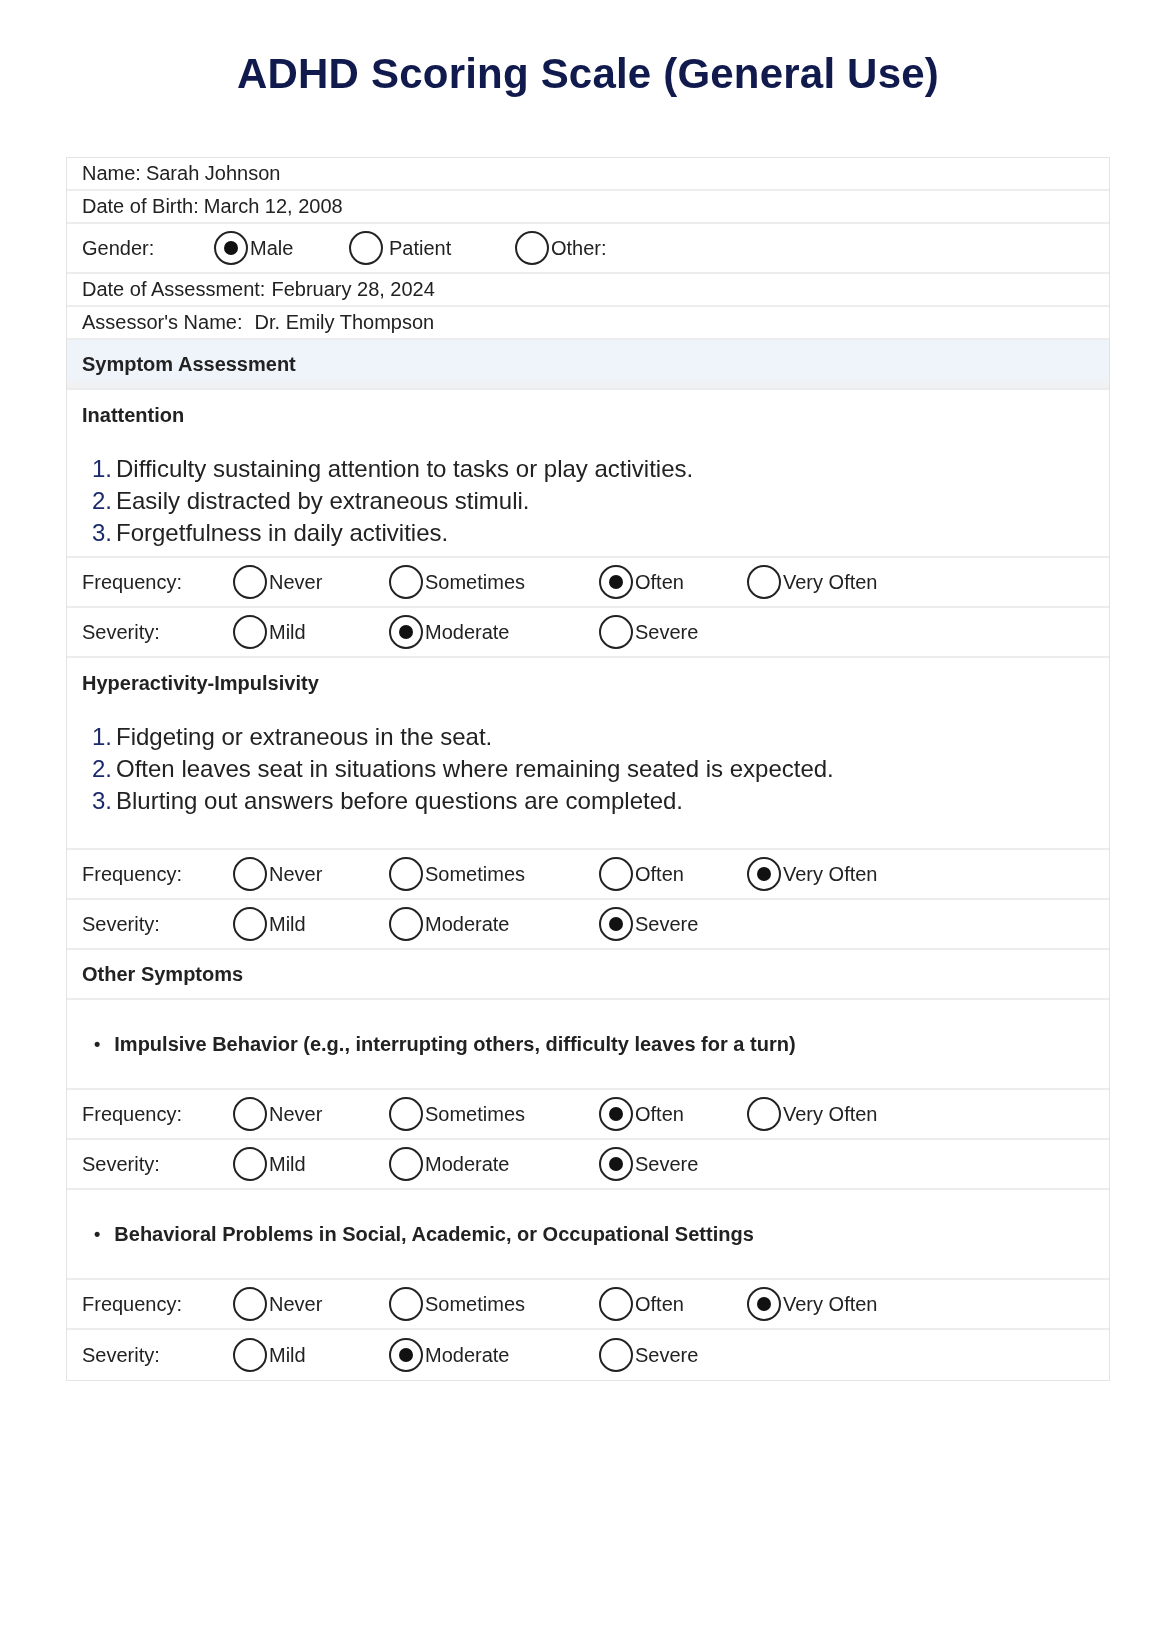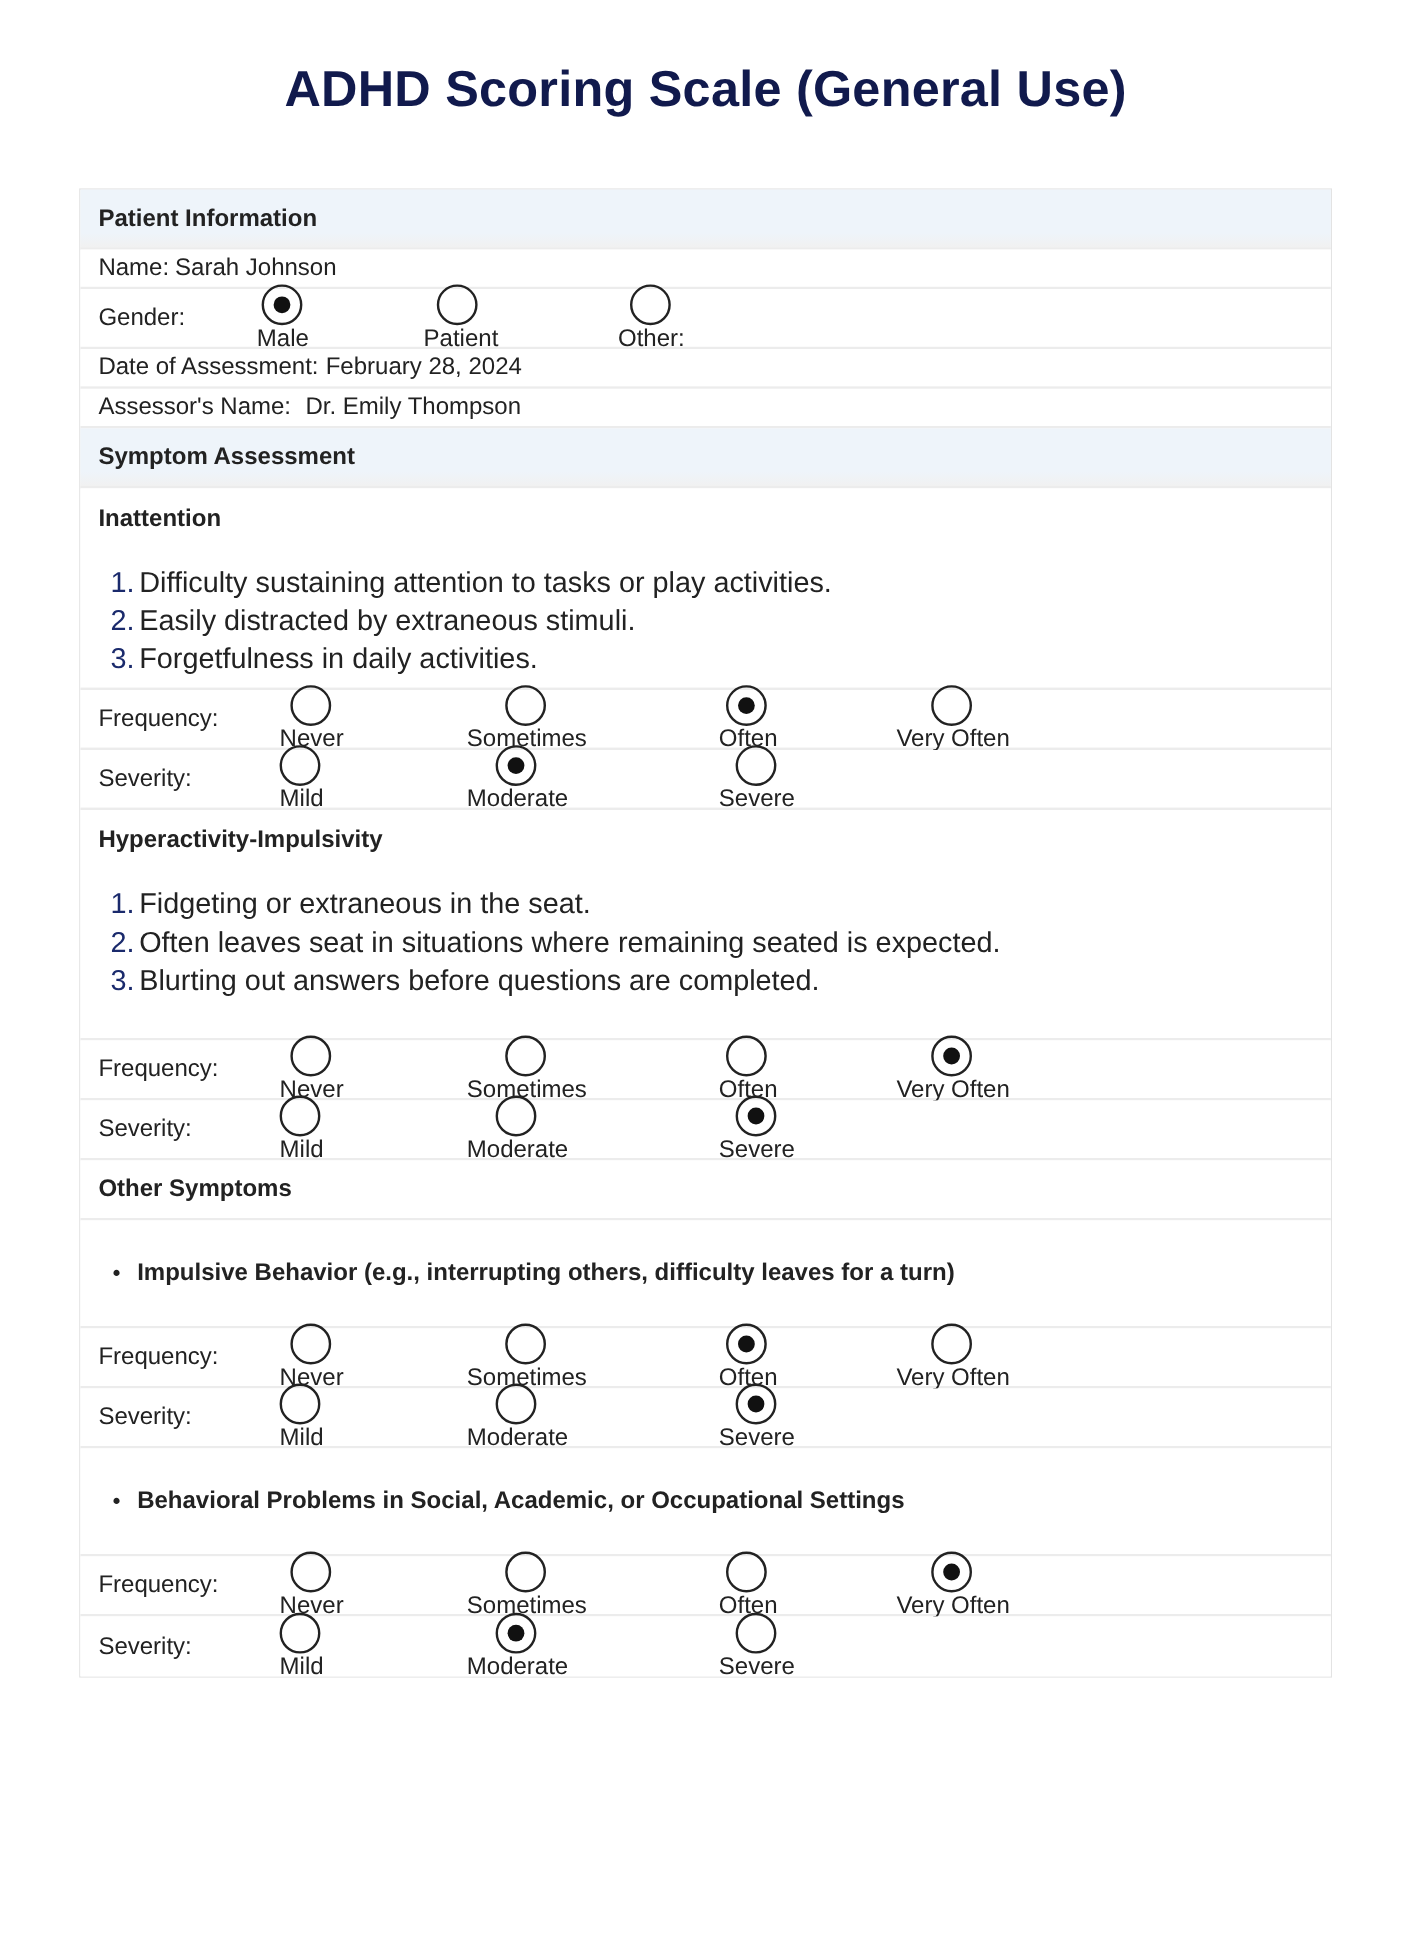--- a/index.html
+++ b/index.html
@@ -24,43 +24,44 @@
     .row.radio-row { height: 50px; }
     .row.list-block { display: block; padding-top: 14px; }
     .row.list-block .sub-title { font-weight: bold; margin-bottom: 26px; }
     ol.items { list-style: none; padding-left: 10px; }
     ol.items li { font-size: 24px; line-height: 32px; }
     ol.items li .num { color: #1a2a6c; margin-right: 4px; }
     .bullet-row { display: flex; align-items: center; font-weight: bold; padding-left: 27px; }
     .bullet-row .dot { margin-right: 14px; font-size: 18px; }
     .label-k { white-space: pre; }
     .radio-label { position: absolute; left: 15px; }
-    .opt { position: absolute; display: flex; align-items: center; flex-direction: column; }
+    .opt { position: absolute; display: flex; align-items: center; }
     .circle {
       width: 34px; height: 34px; border: 2px solid #222; border-radius: 50%;
       display: inline-flex; align-items: center; justify-content: center; margin-right: 2px;
     }
     .circle .fill { width: 14px; height: 14px; border-radius: 50%; background: #111; }
   </style>
 </head>
 <body>
 
 <div class="title">ADHD Scoring Scale (General Use)</div>
 
 <div class="form">
 
-  <div class="row head">
-    <span>Patient Information</span>
-  </div>
 
   <div class="row info">
     <span class="label-k">Name:</span>
     <span style="margin-left:5px">Sarah Johnson</span>
   </div>
 
+  <div class="row info">
+    <span>Date of Birth:</span>
+    <span style="margin-left:5px">March 12, 2008</span>
+  </div>
 
   <div class="row radio-row">
     <span class="radio-label">Gender:</span>
     <span class="opt" style="left:147px">
       <span class="circle">
           <span class="fill g-fill"></span>
         </span>
       <span>Male</span>
     </span>
     <span class="opt" style="left:282px">

